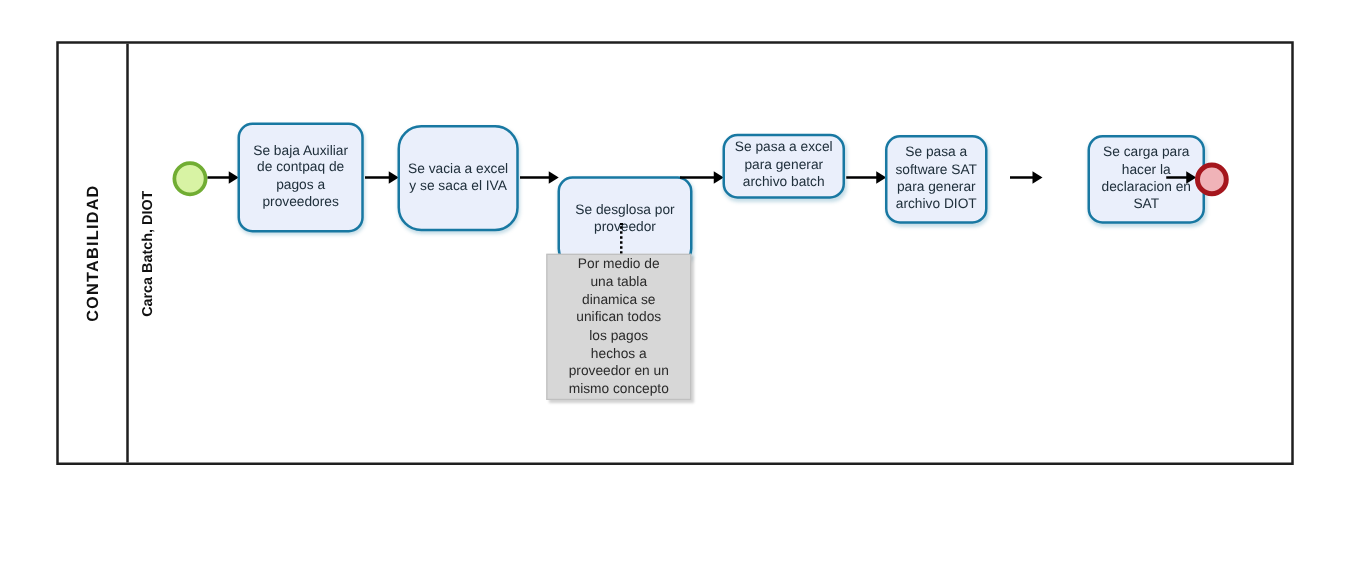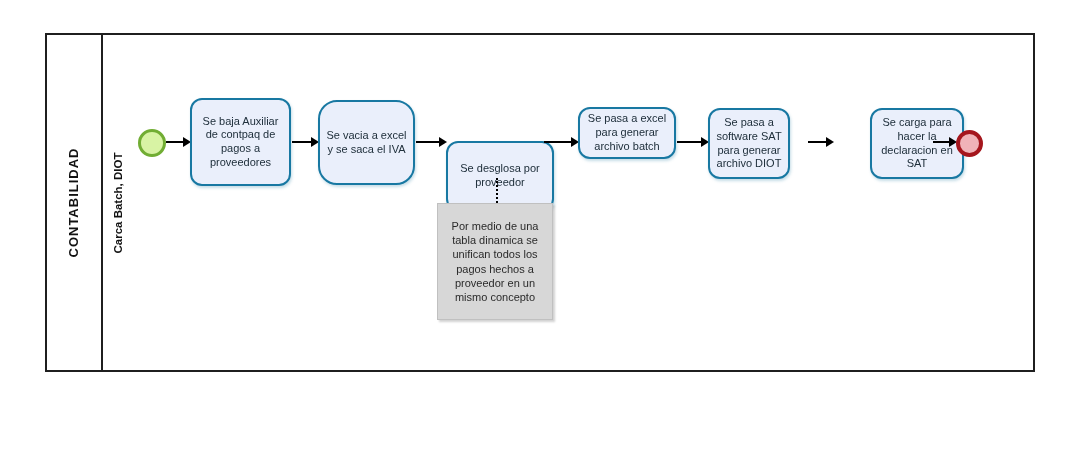--- a/index.html
+++ b/index.html
@@ -117,21 +117,21 @@
   .annotation{
     position:absolute;left:437px;top:203px;width:116px;height:117px;
     box-sizing:border-box;
     background:var(--annotation-fill);
     border:1px solid var(--annotation-border);
     box-shadow:2px 2px 2px rgba(0,0,0,0.18);
     display:flex;align-items:center;justify-content:center;
     text-align:center;
     font-size:11px;line-height:1.3;
     color:#2a2a2a;
-    padding:4px 5px;
+    padding:4px 16px;
   }
 </style>
 </head>
 <body>
 
 <div class="canvas">
 
   <div class="pool">
     <div class="pool-header">
       <span class="vlabel">CONTABILIDAD</span>

